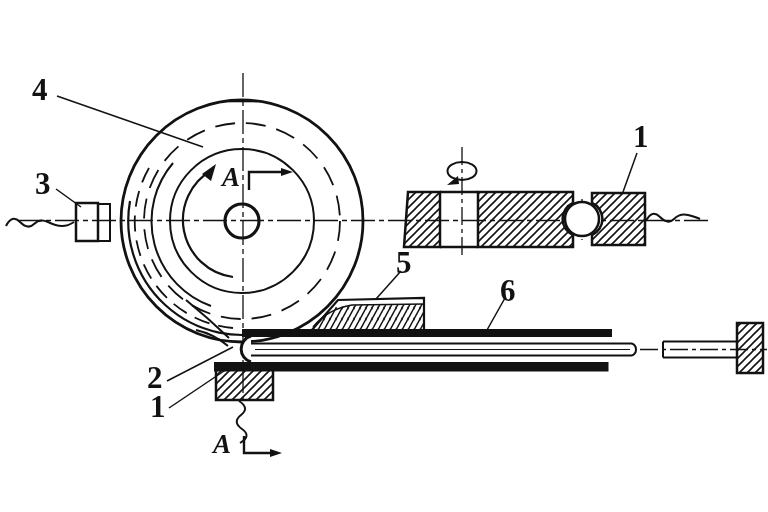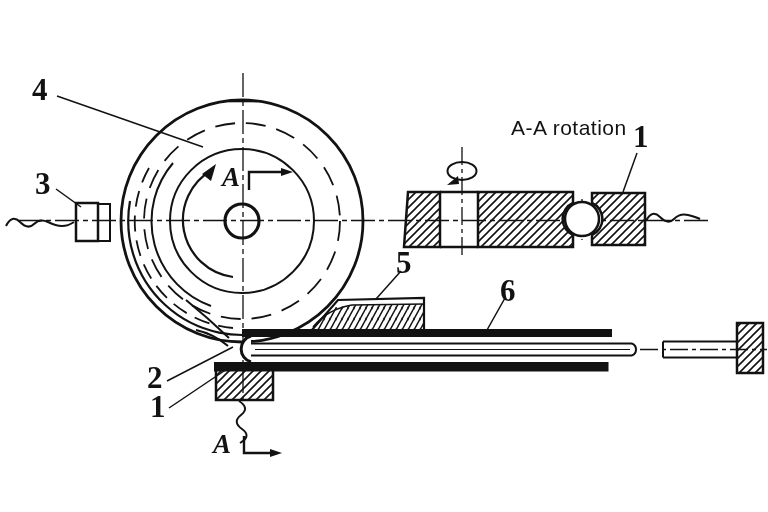--- a/index.html
+++ b/index.html
@@ -126,14 +126,13 @@
   <span class="lbl num" style="left:35px;top:168px;">3</span>
   <span class="lbl num" style="left:147px;top:362px;">2</span>
   <span class="lbl num" style="left:150px;top:391px;">1</span>
   <span class="lbl num" style="left:396px;top:247px;">5</span>
   <span class="lbl num" style="left:500px;top:275px;">6</span>
   <span class="lbl num" style="left:633px;top:121px;">1</span>
 
   <span class="lbl cutA" style="left:222px;top:164px;">A</span>
   <span class="lbl cutA" style="left:213px;top:431px;">A</span>
 
-  <span class="lbl sect-title" style="left:511px;top:117px;">A-A rotation</span>
 </div>
 
 </body></html>

